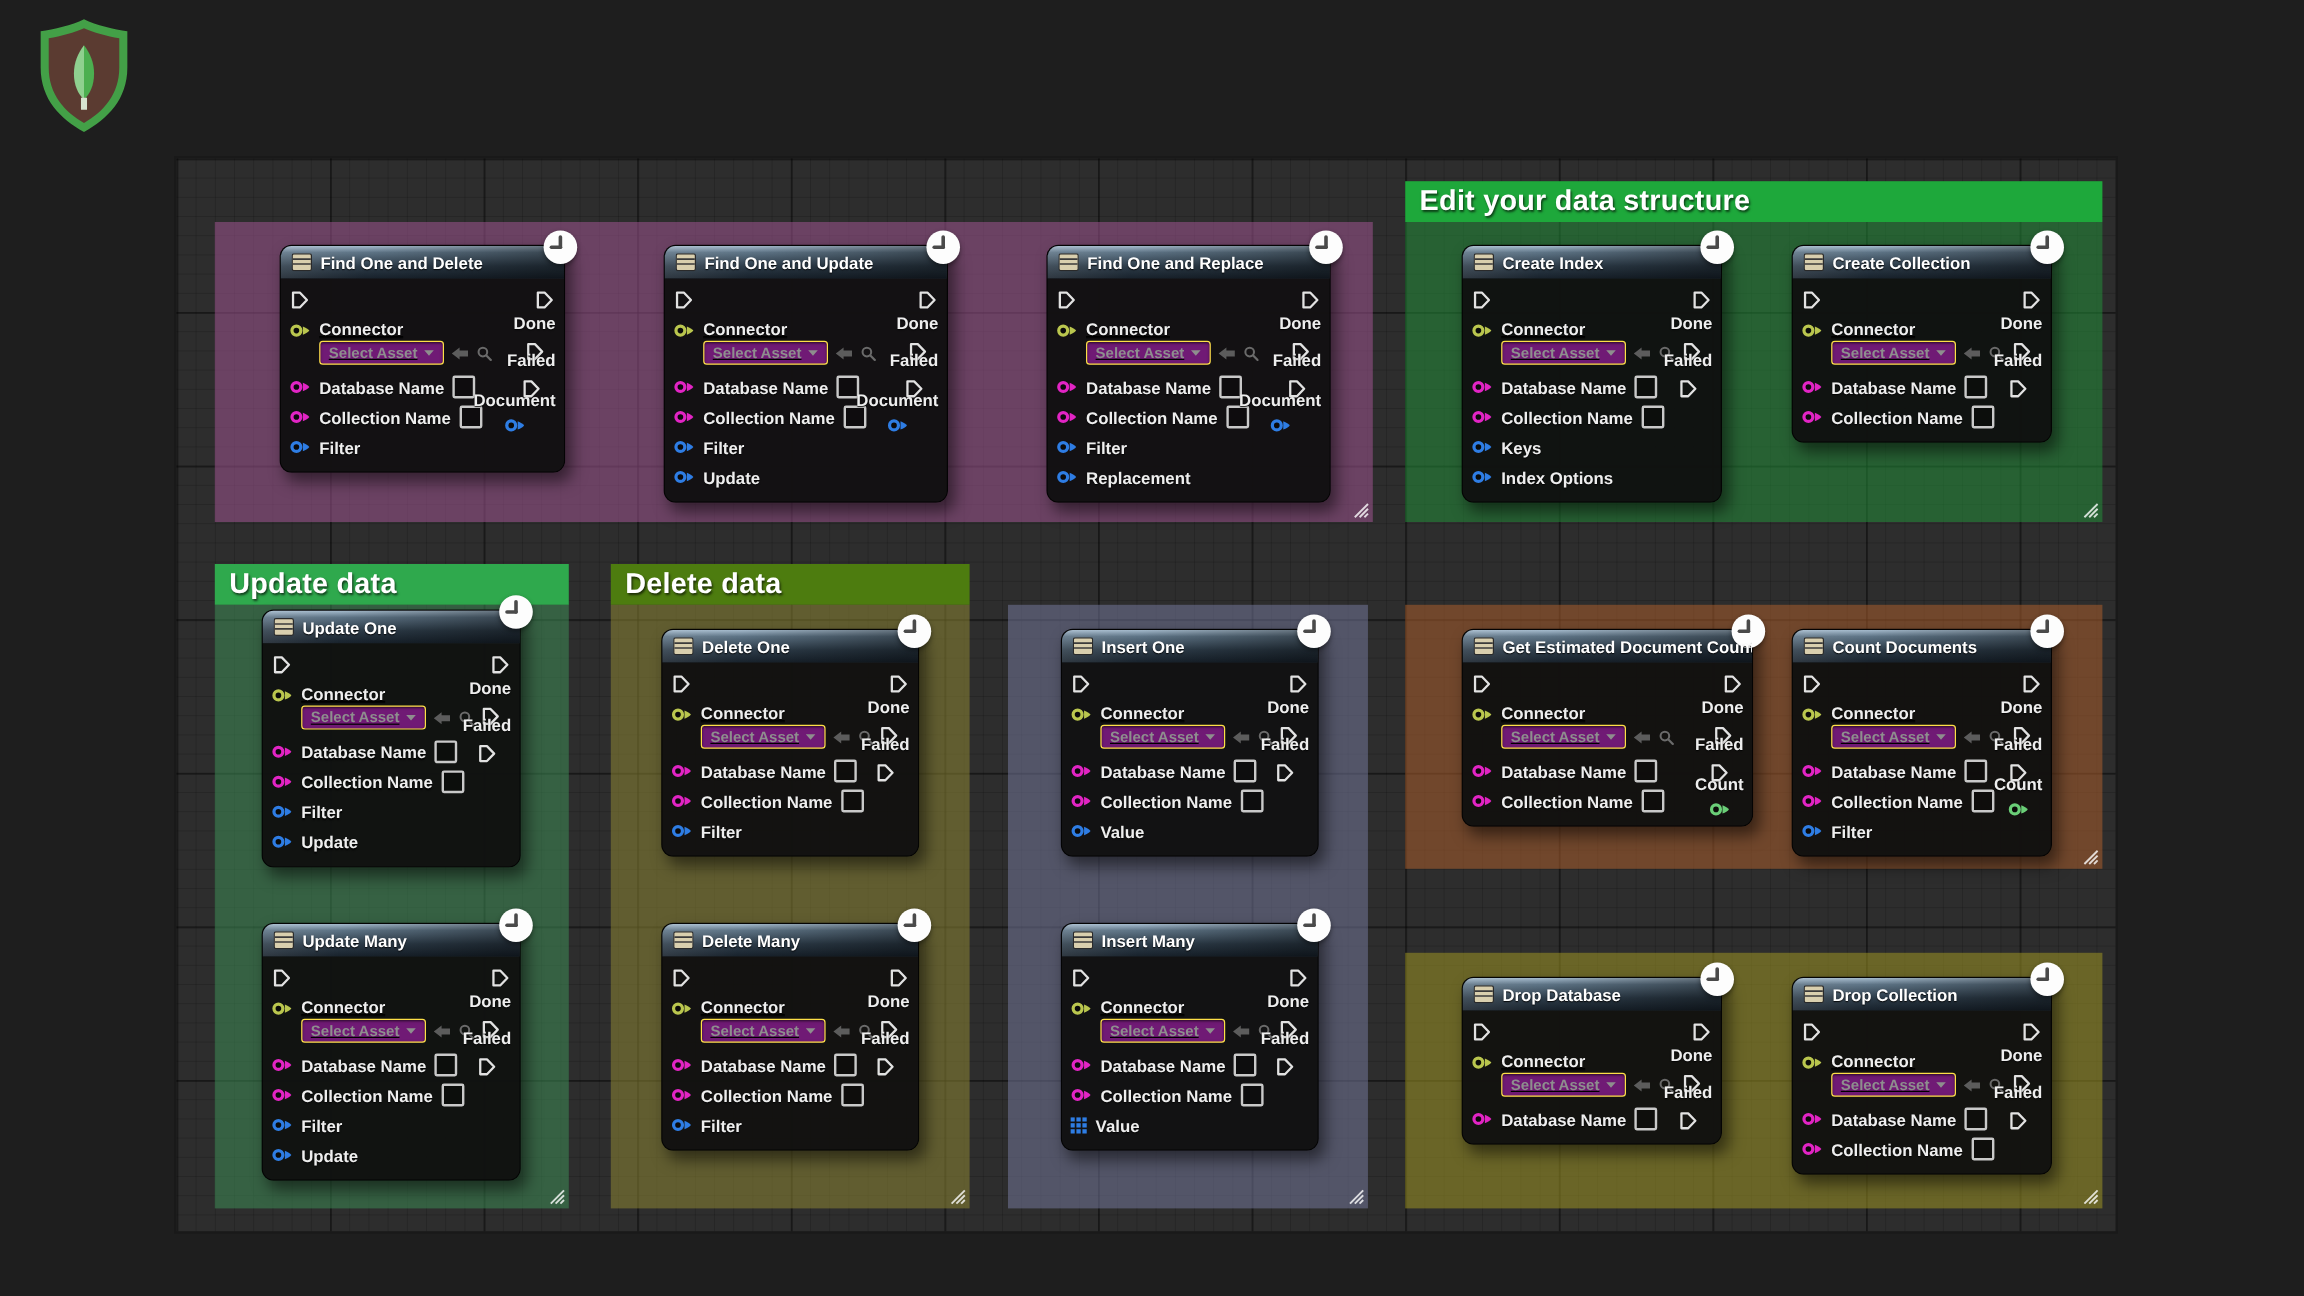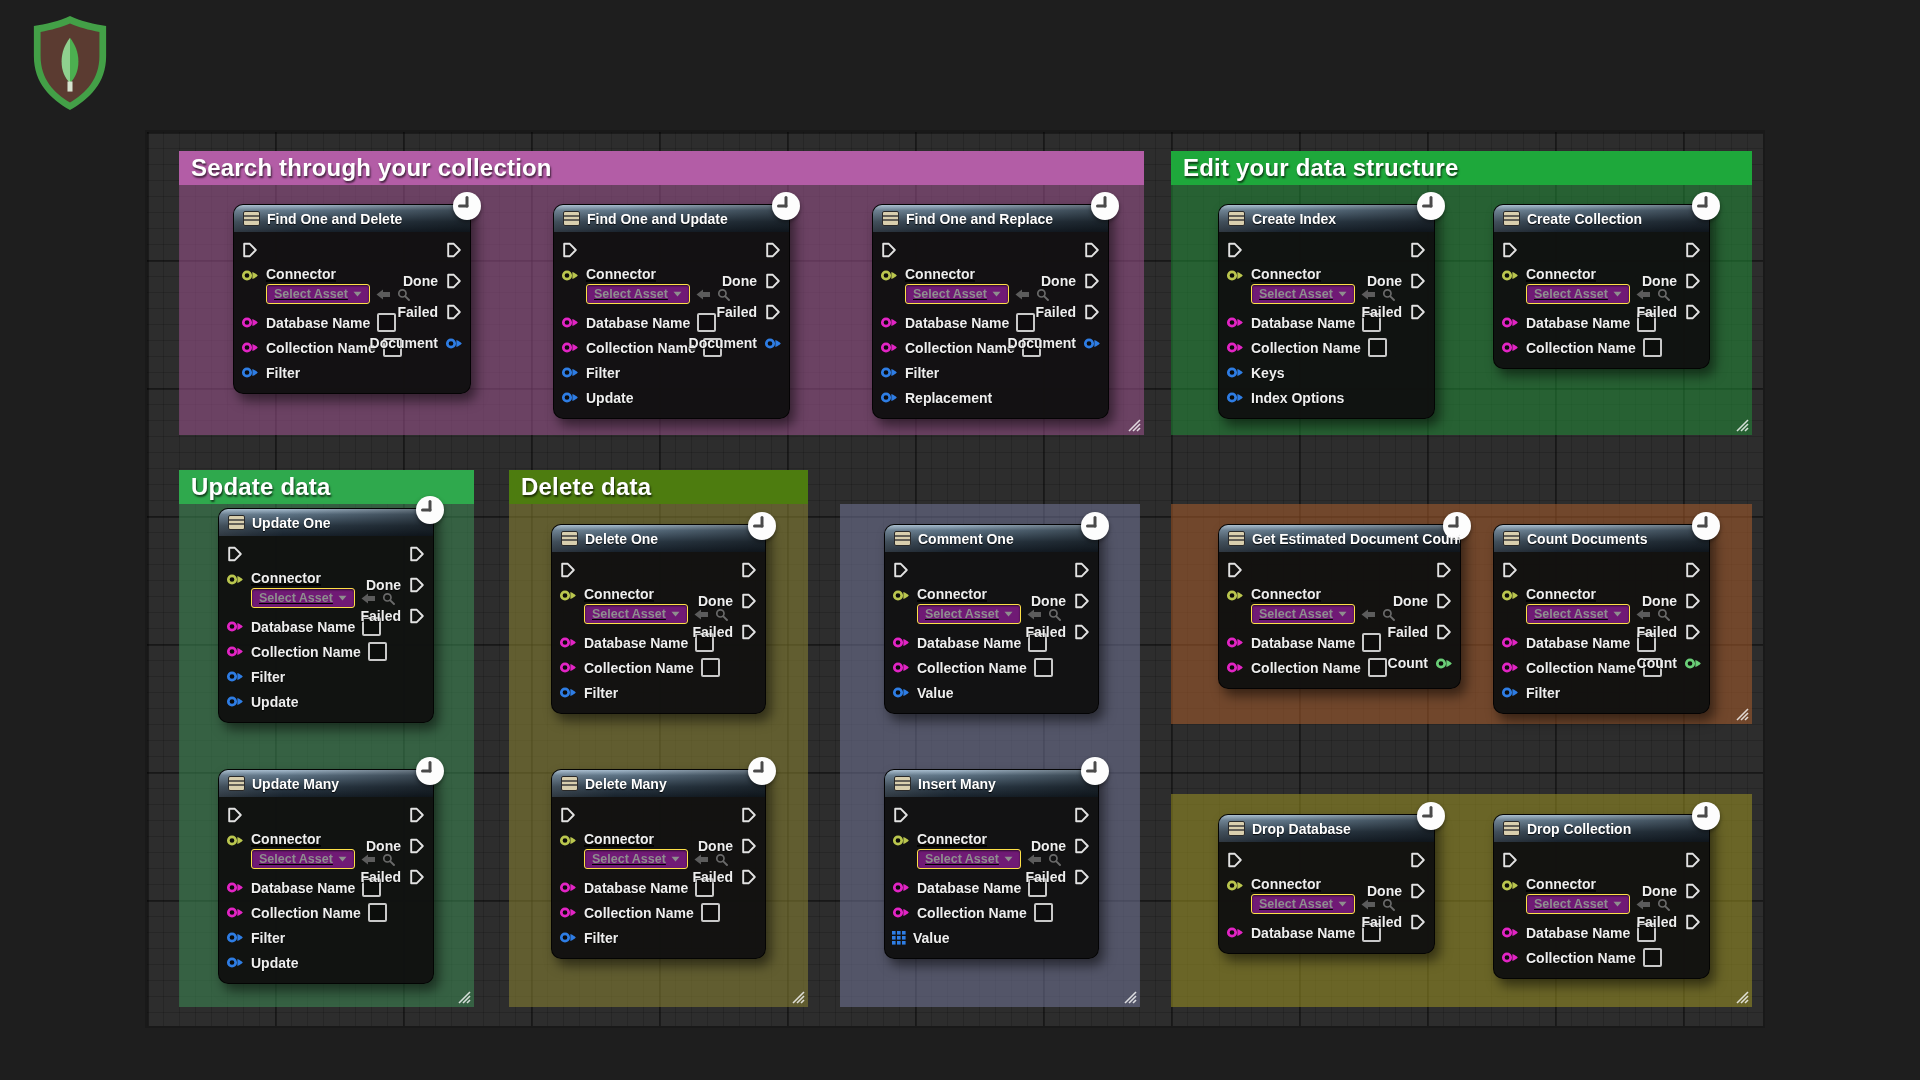--- a/index.html
+++ b/index.html
@@ -38,21 +38,21 @@
   .lrow.connector{align-items:flex-start;min-height:44px;padding-top:3px;text-decoration:underline;}
   .conn-stack{display:flex;flex-direction:column;gap:2px;}
   .pin{display:inline-flex;flex:none;}
   .pin-label{color:#eee;font-size:14px;font-weight:bold;text-shadow:0 1px 1px rgba(0,0,0,.9);white-space:nowrap;}
   .fieldbox{flex:none;width:15px;height:15px;border:2px solid #c9c9c9;border-radius:2px;background:rgba(0,0,0,.25);cursor:text;}
   .select-row{display:flex;align-items:center;gap:6px;}
   .select-pill{display:flex;align-items:center;gap:5px;background:#701a75;border:1px solid #fde047;
     border-radius:3px;padding:2px 7px;cursor:pointer;box-shadow:inset 0 1px 2px rgba(0,0,0,.6);}
   .select-label{color:#8e8e8e;font-size:12.5px;font-weight:bold;white-space:nowrap;}
   .node-right{position:absolute;top:4px;right:7px;display:flex;flex-direction:column;align-items:flex-end;}
-  .rrow{display:flex;align-items:center;justify-content:center;gap:7px;height:26px;}
+  .rrow{display:flex;align-items:center;justify-content:center;gap:7px;height:26px;flex-direction:column;}
   .rrow.exec{height:27px;}
   .rrow+.rrow{margin-top:5px;}
   
   .latent{position:absolute;top:-13px;right:-11px;width:28px;height:28px;border-radius:50%;
     background:#fdfdfd;box-shadow:0 2px 4px rgba(0,0,0,.45);}
   
   #logo{position:absolute;left:28px;top:14px;width:84px;height:98px;}
 </style>
 </head>
 <body>
@@ -60,23 +60,20 @@
 <div id="stage">
   <svg id="logo" viewBox="0 0 100 116">
     <path d="M50 2 C38 8 20 12 7 14 L7 50 C7 82 27 101 50 114 C73 101 93 82 93 50 L93 14 C80 12 62 8 50 2 Z" fill="#43a047"></path>
     <path d="M50 11 C41 15 27 19 15 21 L15 50 C15 77 31 94 50 105 C69 94 85 77 85 50 L85 21 C73 19 59 15 50 11 Z" fill="#5b3b31"></path>
     <path d="M50 28 C44 36 40 45 40 56 C40 68 44 76 50 82 L50 28 Z" fill="#8fd08f"></path>
     <path d="M50 28 C56 36 60 45 60 56 C60 68 56 76 50 82 L50 28 Z" fill="#4caf50"></path>
     <path d="M47 80 L53 80 L53 92 L47 92 Z" fill="#d7e3d0"></path>
   </svg>
   <div id="canvas" style="left: 147px; top: 132px; width: 1616px; height: 894px;"></div>
 <div class="comment" style="left: 179px; top: 151px; width: 965px; height: 284px;">
-      <div class="comment-header" style="background: rgb(179, 93, 166);">
-        <span class="comment-title">Search through your collection</span>
-      </div>
       <div class="comment-body" style="background: rgba(164, 86, 150, 0.52);"></div>
       <div class="resize-handle"><svg width="16" height="16" viewBox="0 0 16 16">
           <g stroke="rgba(255,255,255,.8)" stroke-width="1.6">
             <line x1="4" y1="15" x2="15" y2="4"></line>
             <line x1="8" y1="15" x2="15" y2="8"></line>
             <line x1="12" y1="15" x2="15" y2="12"></line>
           </g>
         </svg></div>
     </div>
     <div class="node" style="left: 233px; top: 204px; width: 236px;">
@@ -1210,21 +1207,21 @@
     </div>
     <div class="node" style="left: 884px; top: 524px; width: 213px;">
       <div class="node-header">
         <span class="pin" style="position: relative; z-index: 1;">
           <svg width="17" height="15" viewBox="0 0 17 15">
             <rect x="0.5" y="0.5" width="16" height="14" rx="1.5" fill="#d9cfae" stroke="#2a2a2a"></rect>
             <line x1="1" y1="5" x2="16" y2="5" stroke="#3a3a3a" stroke-width="1.4"></line>
             <line x1="1" y1="9" x2="16" y2="9" stroke="#3a3a3a" stroke-width="1.4"></line>
           </svg>
         </span>
-        <span class="node-title">Comment One</span>
+        <span class="node-title">Insert One</span>
       </div>
       <div class="latent"><svg width="28" height="28" viewBox="0 0 28 28">
           <line x1="14" y1="14" x2="14" y2="5.5" stroke="#4a4a4a" stroke-width="3" stroke-linecap="round"></line>
           <line x1="14" y1="14" x2="6.5" y2="14" stroke="#4a4a4a" stroke-width="3" stroke-linecap="round"></line>
         </svg></div>
       <div class="node-body">
         <div class="node-left">
           <div class="lrow exec">
             <span class="pin">
               <svg width="18" height="18" viewBox="0 0 18 18">

